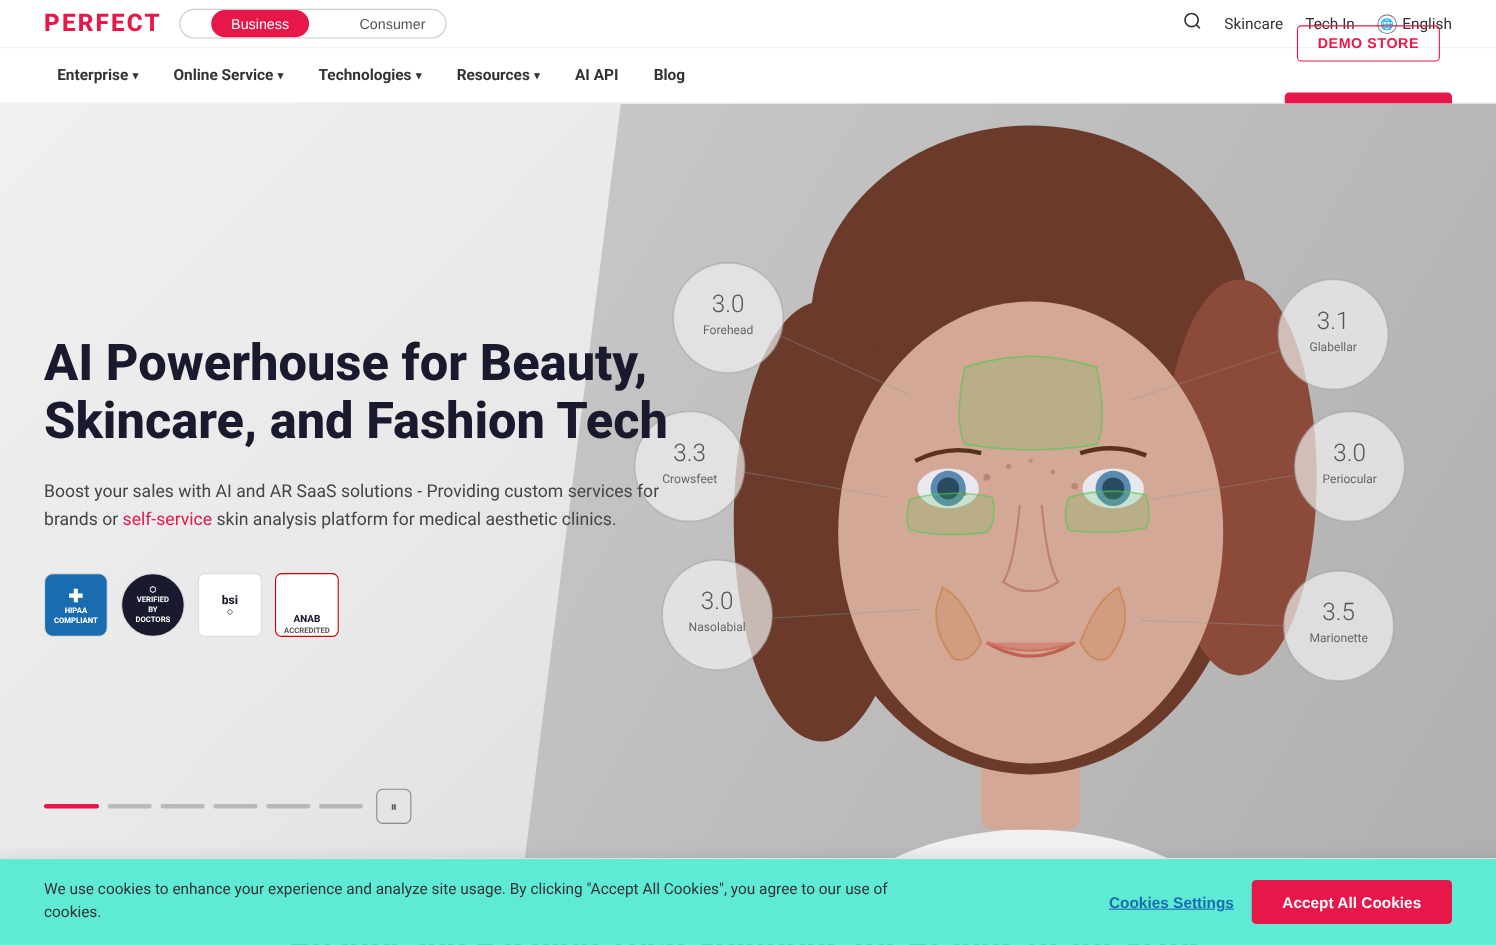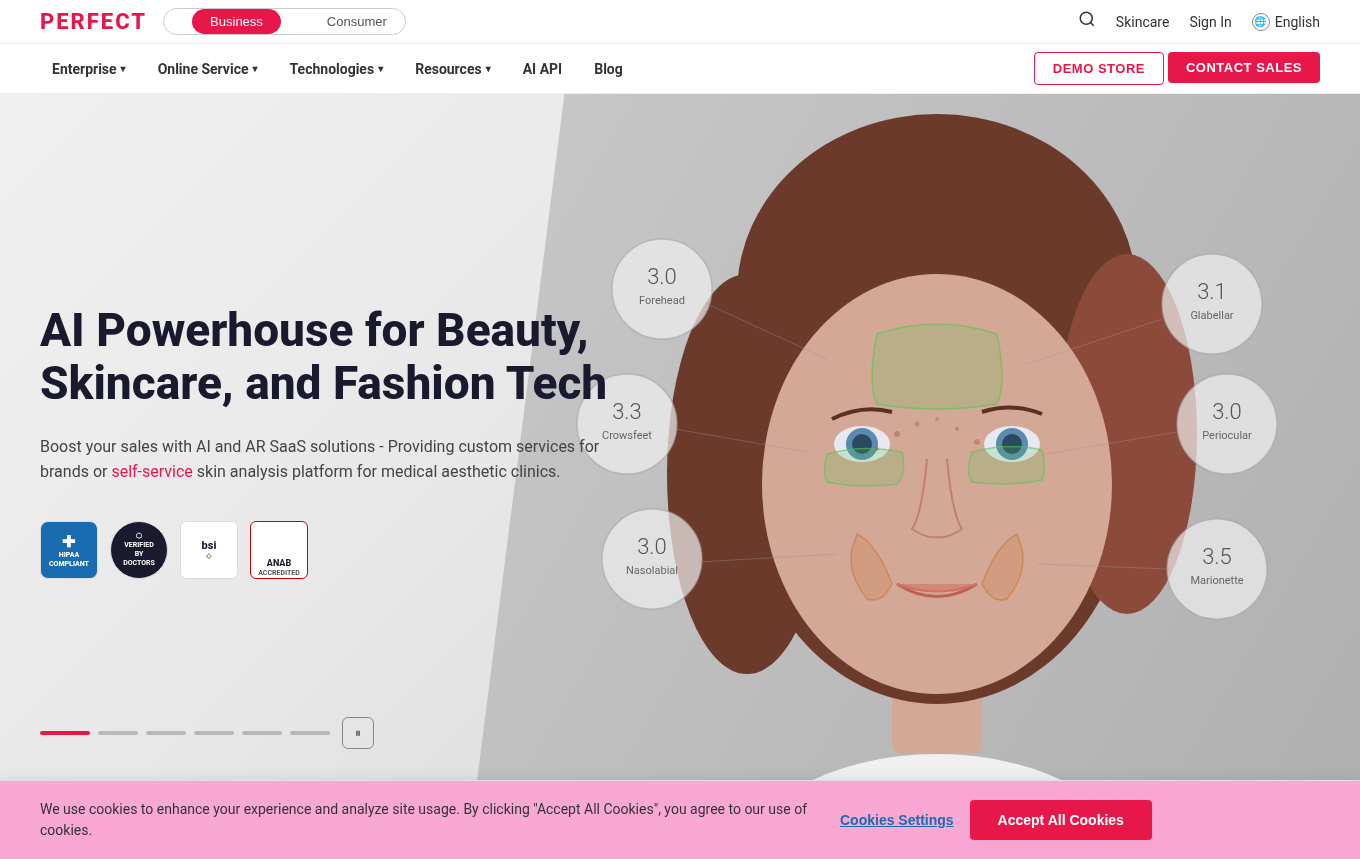--- a/index.html
+++ b/index.html
@@ -59,21 +59,21 @@
       font-size: 14px;
       color: #333;
       cursor: pointer;
       display: flex;
       align-items: center;
       gap: 4px;
       text-decoration: none;
       font-weight: 700;
     }
     .chevron { font-size: 10px; }
-    .nav-actions { display: flex; align-items: flex-start; gap: 4px; }
+    .nav-actions { display: flex; align-items: center; gap: 28px; flex-direction: column; }
     .demo-btn {
       padding: 8px 18px;
       border: 1.5px solid #e8174a;
       color: #e8174a;
       background: transparent;
       border-radius: 4px;
       font-size: 13px;
       font-weight: 600;
       cursor: pointer;
       letter-spacing: 0.5px;
@@ -218,26 +218,26 @@
       font-weight: 800;
       color: #1a1a2e;
     }
 
     
     .cookie-banner {
       position: fixed;
       bottom: 0;
       left: 0;
       right: 0;
-      background: #f9a8d4;
+      background: #5eead4;
       border-top: 1px solid #e0e0e0;
       padding: 18px 40px;
       display: flex;
       align-items: center;
-      justify-content: flex-start;
+      justify-content: space-between;
       z-index: 1000;
       box-shadow: 0 -2px 12px rgba(0,0,0,0.08);
     }
     .cookie-text {
       font-size: 14px;
       color: #333;
       max-width: 800px;
       line-height: 1.5;
     }
     .cookie-actions { display: flex; align-items: center; gap: 16px; flex-shrink: 0; }
@@ -283,21 +283,21 @@
     </div>
   </div>
   <div class="top-bar-right">
     <button class="search-icon-btn">
       <svg width="18" height="18" viewBox="0 0 24 24" fill="none" stroke="currentColor" stroke-width="2">
           <circle cx="11" cy="11" r="8"></circle>
           <path d="m21 21-4.35-4.35"></path>
         </svg>
     </button>
     <a href="#">Skincare</a>
-    <a href="#">Sign In</a>
+    <a href="#">Tech In</a>
     <div class="lang-btn">
       <span class="globe-icon">🌐</span>
       <span>English</span>
     </div>
   </div>
 </div>
 
 <div class="nav-bar">
   <div class="nav-links">
     <a class="nav-item" href="#">

